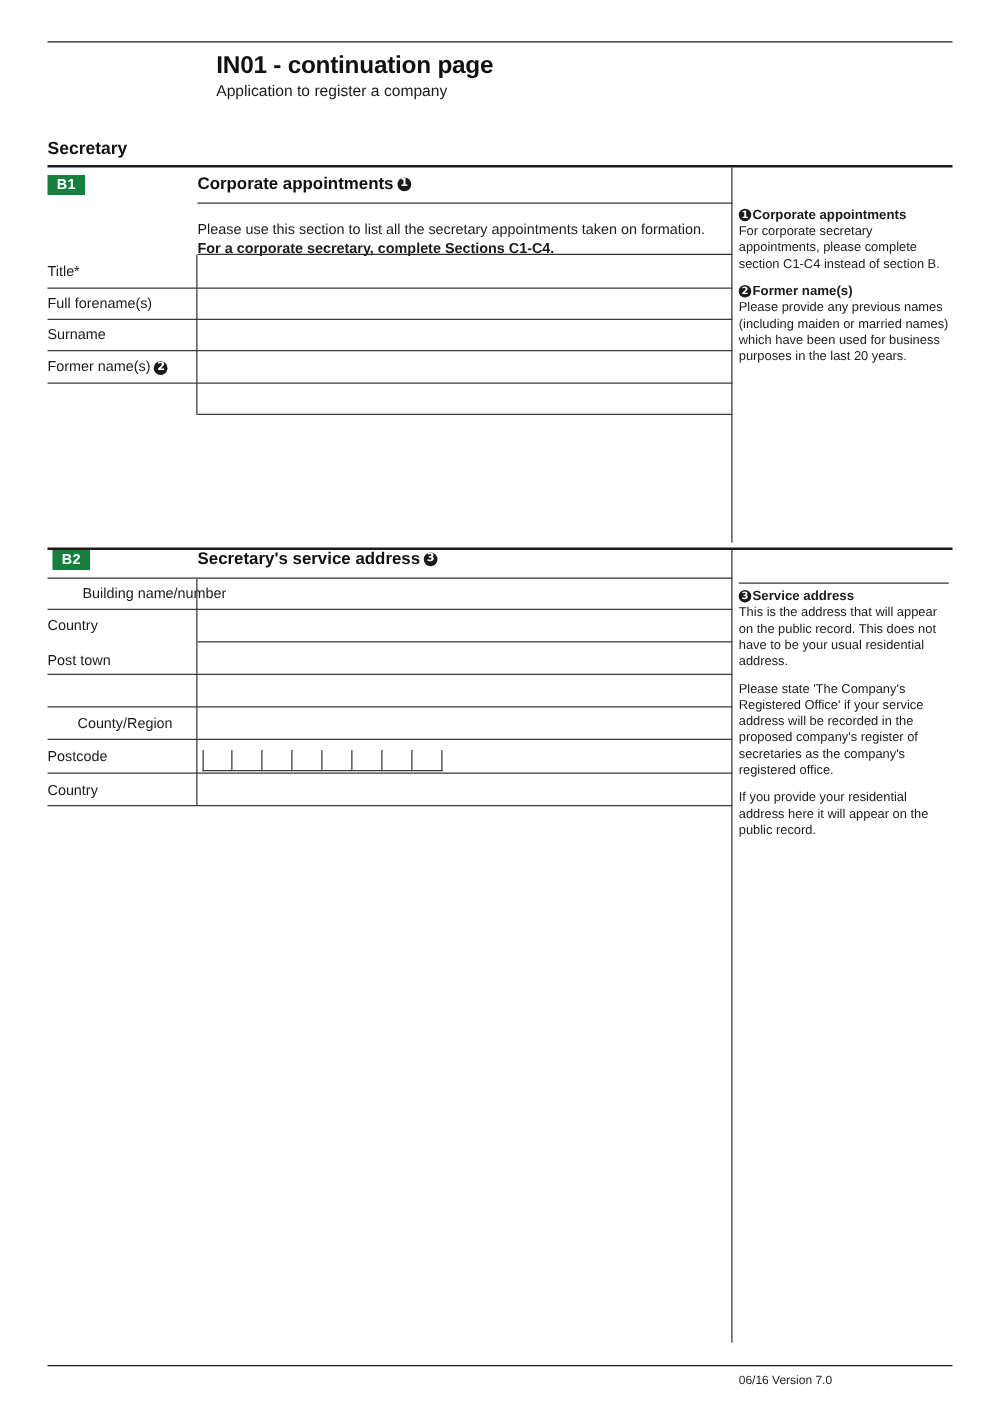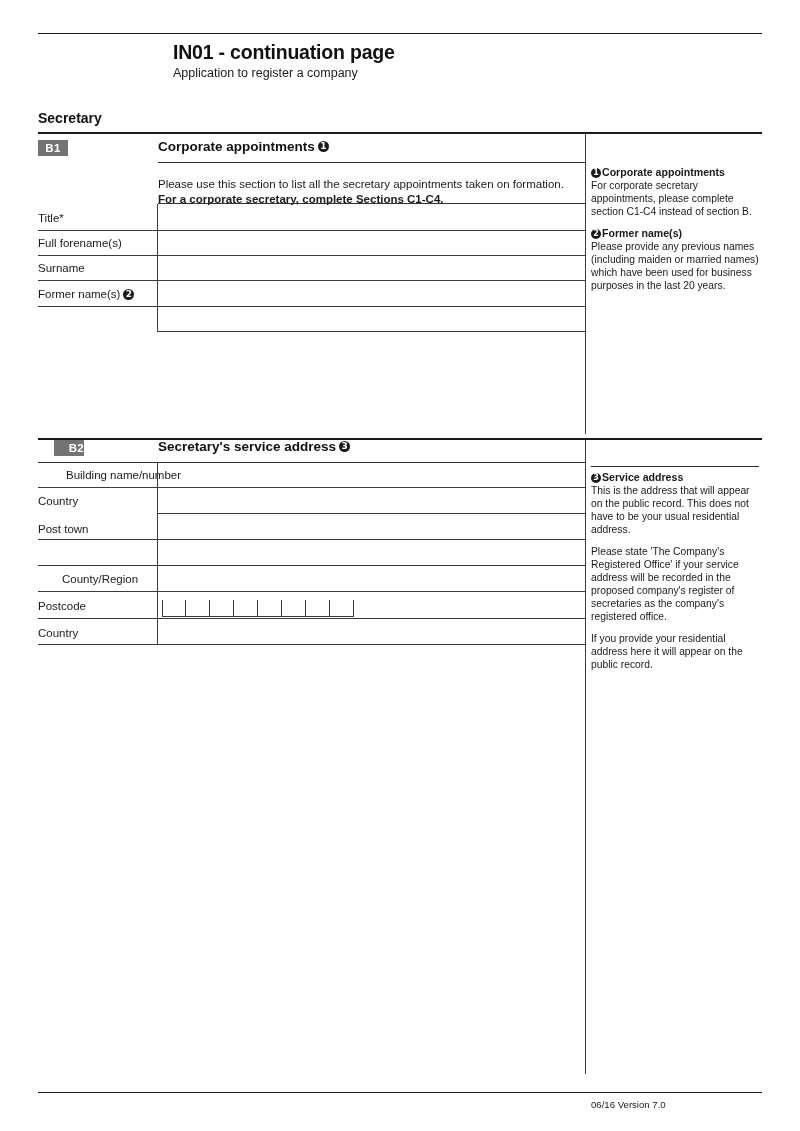--- a/index.html
+++ b/index.html
@@ -65,21 +65,21 @@
     position: absolute;
     height: 1px;
     background: #333;
   }
 
   
   .badge {
     position: absolute;
     width: 30px;
     height: 16px;
-    background: #737373;
+    background: #15803d;
     color: #fff;
     font-size: 11.5px;
     font-weight: bold;
     text-align: center;
     line-height: 16px;
     letter-spacing: 0.3px;
   }
 
   .block-title {
     position: absolute;
@@ -257,21 +257,21 @@
       <span>For corporate secretary appointments, please complete section C1-C4 instead of section B.</span>
     </p>
     <p>
       <span class="g-head-line"><span class="marker-sm">2</span><span class="g-title">Former name(s)</span></span><br>
       <span>Please provide any previous names (including maiden or married names) which have been used for business purposes in the last 20 years.</span>
     </p>
   </div>
 
   <div class="rule-thick" style="top:404px;"></div>
 
-  <div class="badge" style="left:16px; top:406px;text-align:right;">B2</div>
+  <div class="badge" style="left:4px; top:406px;">B2</div>
 
   <div class="block-title" style="top:405px;">
     <span>Secretary's service address</span><span class="sup-marker">3</span>
   </div>
 
   <div class="rule-thin" style="left:0px; top:428px; width:548px;"></div>
 
   <div class="field-label" style="top:435px;padding-left:28px;">Building name/number</div>
   <div class="vline" style="left:119px; top:429px; height:25px;"></div>
   <div class="field-line" style="left:0px; top:453px; width:548px;"></div>

